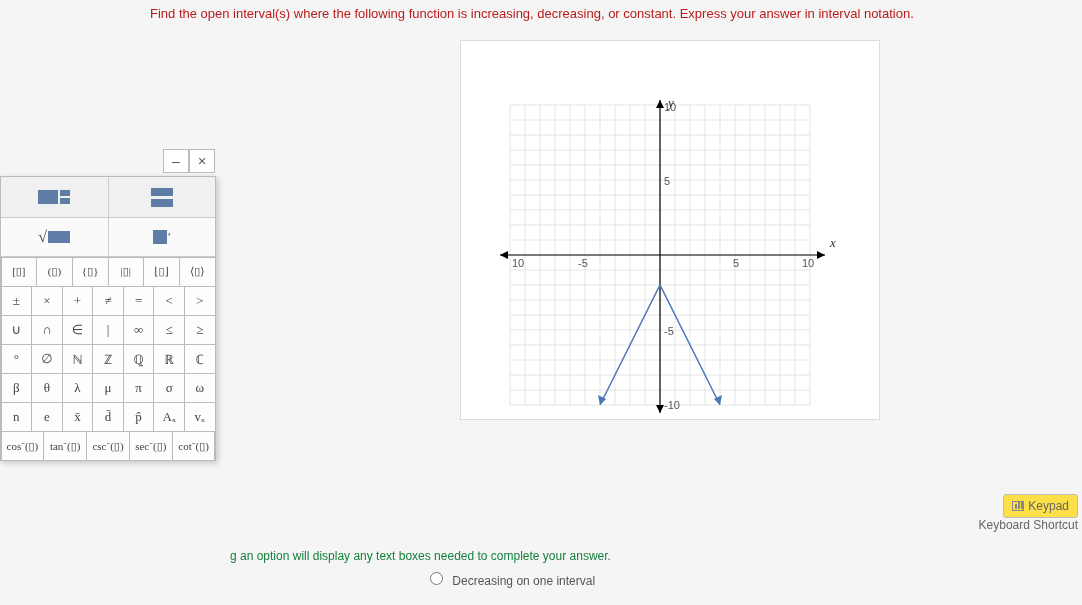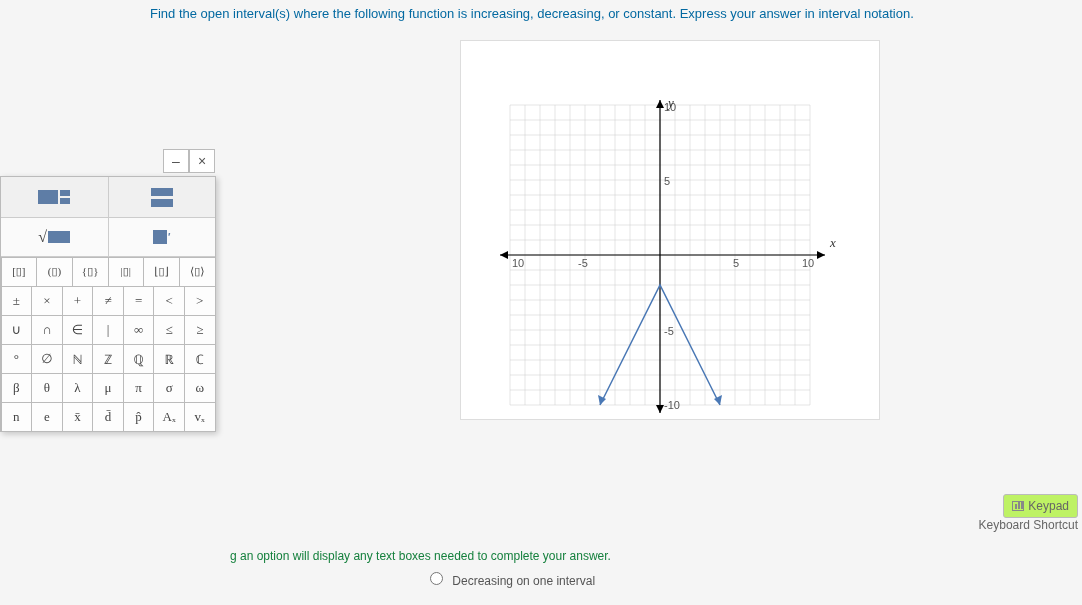--- a/index.html
+++ b/index.html
@@ -10,21 +10,21 @@
     width: 1082px;
     height: 605px;
     overflow: hidden;
     position: relative;
   }
   .question {
     position: absolute;
     top: 6px;
     left: 150px;
     font-size: 13px;
-    color: #0369a1;
+    color: #b91c1c;
   }
   .content-area {
     position: absolute;
     top: 40px;
     left: 460px;
     width: 420px;
     height: 380px;
     background: #fff;
     border: 1px solid #ddd;
     padding: 10px;
@@ -138,21 +138,21 @@
     font-size: 12px;
     color: #666;
   }
   .footer-right .kp {
     display:inline-flex;
     align-items:center;
     gap:4px;
     border:1px solid #bbb;
     padding:4px 8px;
     border-radius:3px;
-    background:#bef264;
+    background:#fde047;
   }
   .footer-right .kbd {
   }
 
   .instr {
     position:absolute;
     top: 549px;
     left: 230px;
     font-size:12px;
     color:#15803d;
@@ -339,20 +339,27 @@
   </div>
   <div class="btnrow">
     <button>n</button>
     <button>e</button>
     <button>x̄</button>
     <button>d̄</button>
     <button>p̂</button>
     <button>Aₓ</button>
     <button>vₓ</button>
   </div>
+  <div class="btnrow small">
+    <button>cos⁻(▯)</button>
+    <button>tan⁻(▯)</button>
+    <button>csc⁻(▯)</button>
+    <button>sec⁻(▯)</button>
+    <button>cot⁻(▯)</button>
+  </div>
 </div>
 
 <div class="footer-right">
   <span class="kp">
     <span class="bar-icon"></span>
     <span>Keypad</span>
   </span>
   <div class="kbd">Keyboard Shortcut</div>
 </div>
 

